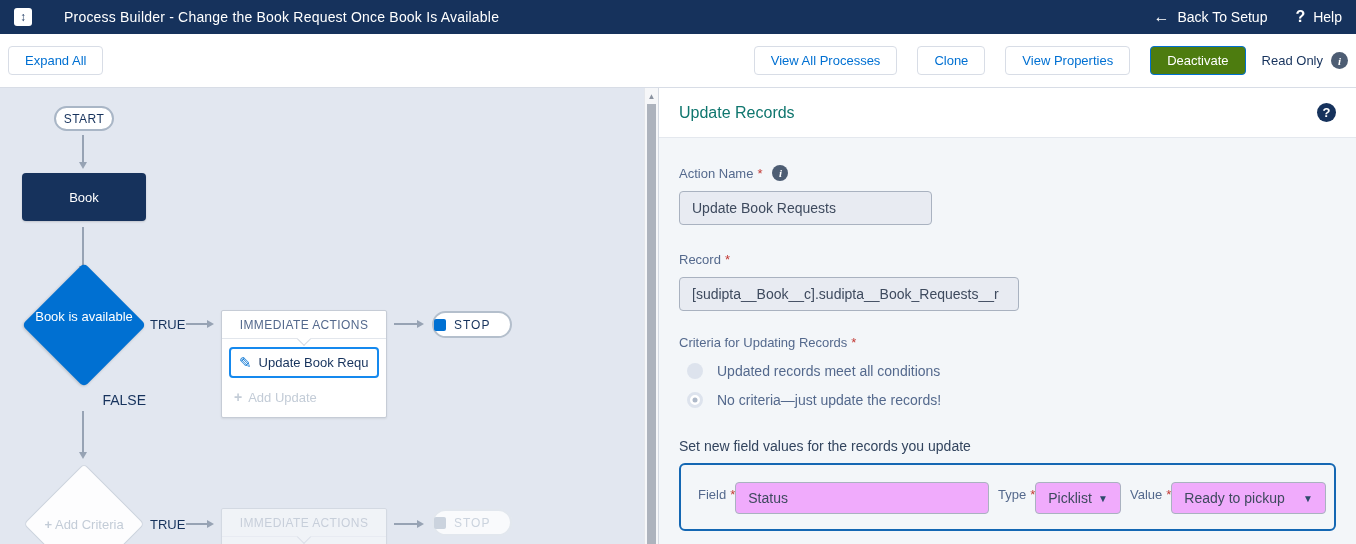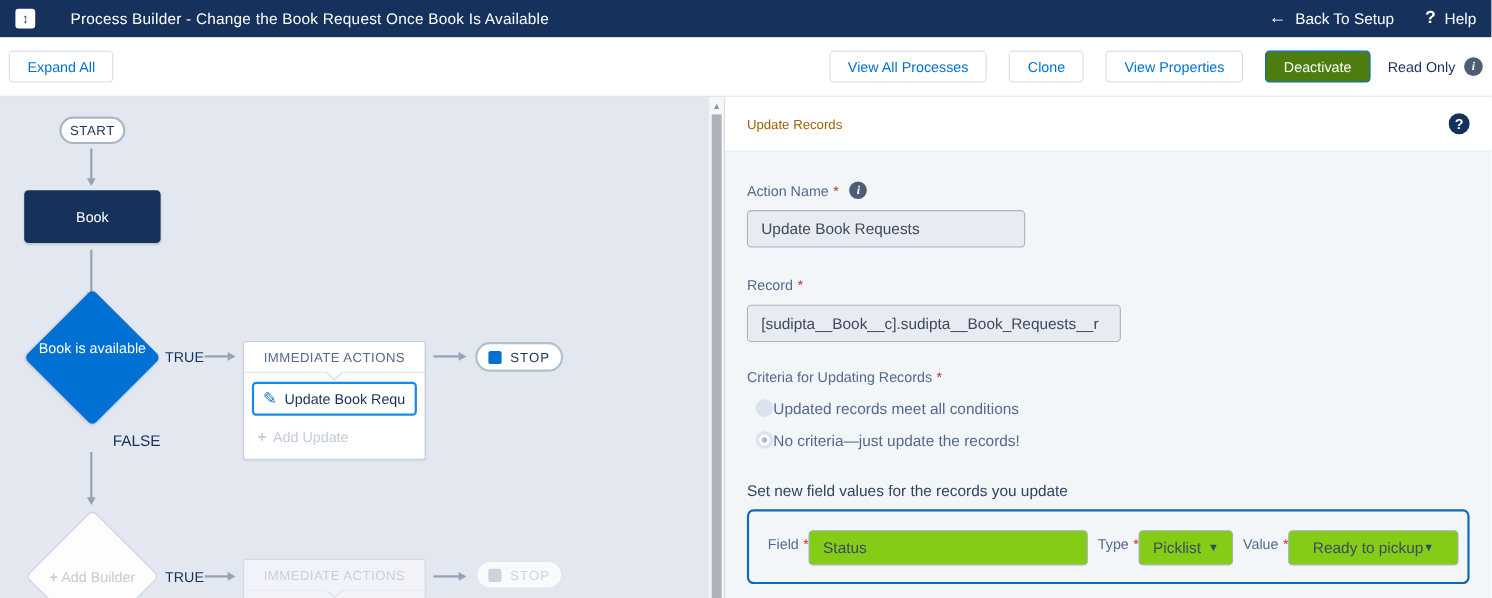--- a/index.html
+++ b/index.html
@@ -88,21 +88,21 @@
     padding:0 8px; gap:7px; cursor:pointer; }
   .ia-item .pencil { color:#0070d2; font-size:15px; line-height:1; }
   .ia-item .ia-item-text { font-size:13px; color:#16325c; white-space:nowrap;
     overflow:hidden; }
   .add-action { display:flex; align-items:center; gap:6px; padding:11px 12px 12px;
     font-size:13px; color:#c3ccd7; cursor:pointer; }
   .add-action .plus { font-weight:bold; font-size:14px; }
 
   .stop-pill { position:absolute; width:80px; height:27px; background:#fff;
     border:2px solid #b4bfcc; border-radius:14px; display:flex; align-items:center;
-    justify-content:center; gap:8px; font-size:12px; color:#16325c;
+    gap:8px; font-size:12px; color:#16325c;
     letter-spacing:1px; }
   .stop-square { width:12px; height:12px; background:#0070d2; border-radius:2px; }
 
   .faded { opacity:.5; }
   .faded .ia-header { color:#aeb8c6; border-bottom-color:#eef0f4; }
   .stop-pill.faded2 { border-color:#e3e8ee; color:#c6cfda; opacity:.8; }
   .stop-pill.faded2 .stop-square { background:#c6cfda; }
 
   
   .scrollbar { position:absolute; right:0; top:0; bottom:0; width:14px;
@@ -111,63 +111,63 @@
     display:flex; align-items:center; justify-content:center; font-size:8px;
     color:#8b93a0; cursor:pointer; }
   .scroll-thumb { position:absolute; top:16px; bottom:0; left:2px; right:2px;
     background:#adb3bd; cursor:pointer; }
 
   
   .panel { flex:1; display:flex; flex-direction:column; background:#f3f6f9;
     border-left:1px solid #d5dae2; }
   .panel-header { height:50px; background:#fff; display:flex; align-items:center;
     padding:0 20px; border-bottom:1px solid #e4e8ee; flex:none; }
-  .panel-title { font-size:12px; color:#a16207; }
+  .panel-title { font-size:16px; color:#0f766e; }
   .panel-help { margin-left:auto; width:19px; height:19px; border-radius:50%;
     background:#16325c; color:#fff; font-size:13px; font-weight:bold;
     display:flex; align-items:center; justify-content:center; cursor:pointer; }
   .panel-body { padding:27px 20px 0; overflow:hidden; }
 
   .field-label { font-size:13px; color:#54698d; display:flex; align-items:center;
     gap:4px; }
   .req { color:#c23934; }
   .field-label .info-circle { margin-left:6px; width:16px; height:16px; }
 
   .dis-input { margin-top:10px; height:34px; background:#e8ebf2;
     border:1px solid #a9b2c0; border-radius:4px; display:flex; align-items:center;
     padding:0 12px; font-size:14px; color:#3e4a5e; }
   .w-action { width:253px; }
   .w-record { width:340px; }
 
   .mt-sec { margin-top:27px; }
 
-  .radio-row { display:flex; align-items:flex-start; margin-top:13px;
+  .radio-row { display:flex; align-items:flex-start; gap:14px; margin-top:13px;
     margin-left:8px; }
   .radio { width:16px; height:16px; border-radius:50%; background:#dde3ed;
     flex:none; position:relative; }
   .radio.selected { background:#fff; border:3px solid #dde3ed; }
   .radio.selected::after { content:''; position:absolute; left:50%; top:50%;
     width:5px; height:5px; border-radius:50%; background:#aeb9c9;
     transform:translate(-50%,-50%); }
   .radio-label { font-size:14px; color:#54698d; }
 
   .setvals-heading { margin-top:30px; font-size:14px; color:#32445e; }
   .vals-box { margin-top:9px; border:2px solid #1467b3; border-radius:6px;
     padding:9px 8px 15px; display:flex; }
   .col { display:flex; flex-direction:row; }
   .col-field { width:300px; }
   .col-type { width:132px; }
   .col-value { flex:1; min-width:0; }
   .col .field-label { margin-left:9px; }
-  .cell-input { margin-top:8px; height:32px; background:#84cc16;
+  .cell-input { margin-top:8px; height:32px; background:#f0abfc;
     border:1px solid #a9b2c0; border-radius:4px; display:flex; align-items:center;
     padding:0 12px; font-size:14px; color:#3e4a5e; }
   .col-field .cell-input { width:285px; }
   .col-type .cell-input { width:118px; justify-content:space-between; cursor:pointer; }
-  .col-value .cell-input { width:100%; justify-content:center; cursor:pointer; }
+  .col-value .cell-input { width:100%; justify-content:space-between; cursor:pointer; }
   .caret { font-size:10px; color:#2e4a6b; }
 </style>
 </head>
 <body>
 
 <div class="topbar">
   <span class="pb-icon">↕</span>
   <span class="topbar-title">Process Builder - Change the Book Request Once Book Is Available</span>
   <div class="topbar-right">
     <span class="topbar-link">
@@ -230,21 +230,21 @@
     <div class="stop-pill" style="left:432px; top:223px;">
       <span class="stop-square"></span>
       <span>STOP</span>
     </div>
 
     <div class="node-label" style="left:22px; top:304px; width:124px;">FALSE</div>
     <div class="arr-v" style="left:82px; top:323px; height:46px;"></div>
 
     <div class="diamond ghost"></div>
     <div class="add-criteria-label">
-      <span class="plus">+</span><span>Add Builder</span>
+      <span class="plus">+</span><span>Add Criteria</span>
     </div>
 
     <span class="branch-label" style="left:150px; top:429px;">TRUE</span>
     <div class="arr-h" style="left:186px; top:435px; width:26px;"></div>
 
     <div class="ia-box faded" style="left:221px; top:420px; height:120px;">
       <div class="ia-header">
         <span>IMMEDIATE ACTIONS</span>
         <span class="ia-caret"></span>
       </div>

